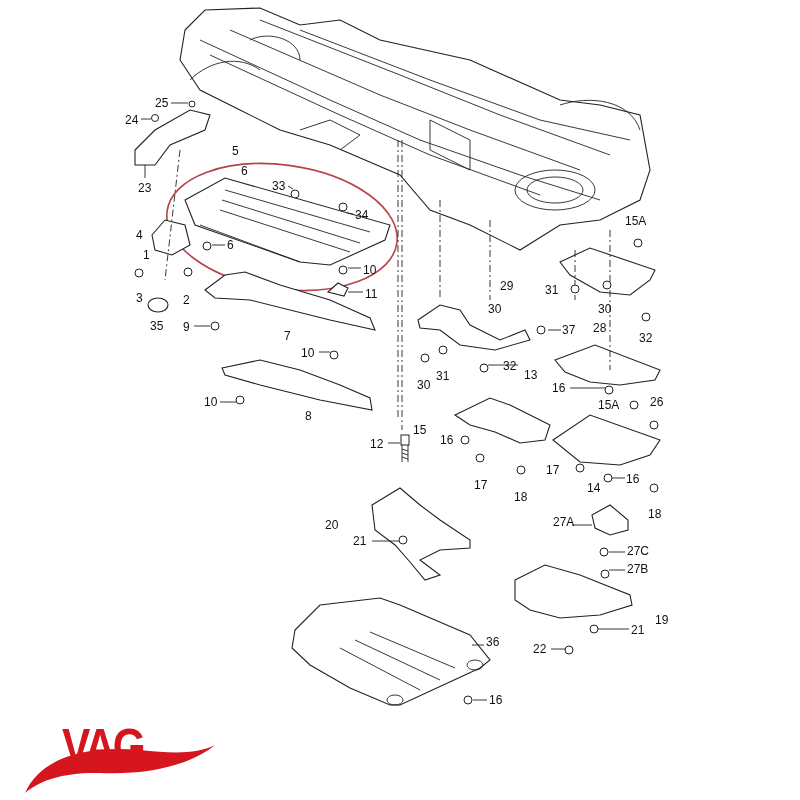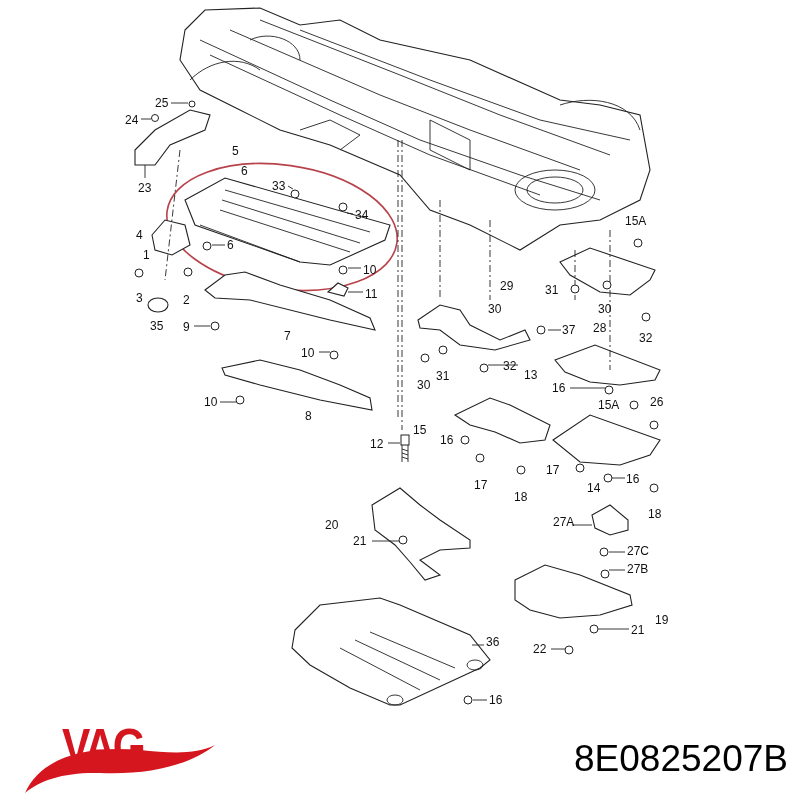--- a/index.html
+++ b/index.html
@@ -219,14 +219,13 @@
       <line class="lead" x1="473" y1="700" x2="487" y2="700"></line>
       <line class="lead" x1="372" y1="541" x2="399" y2="541"></line>
     </g>
   </svg>
 
   <svg class="brand" viewBox="0 0 200 80">
     <path d="M5,78 C20,45 60,30 120,35 C150,38 175,40 195,30 C170,50 130,60 80,58 C45,57 20,65 5,78 Z" fill="#d6161f"></path>
   </svg>
   <div class="brand-text">VAG</div>
 
-  <div class="part-number">8E0825207B</div>
 </div>
 
 </body></html>

